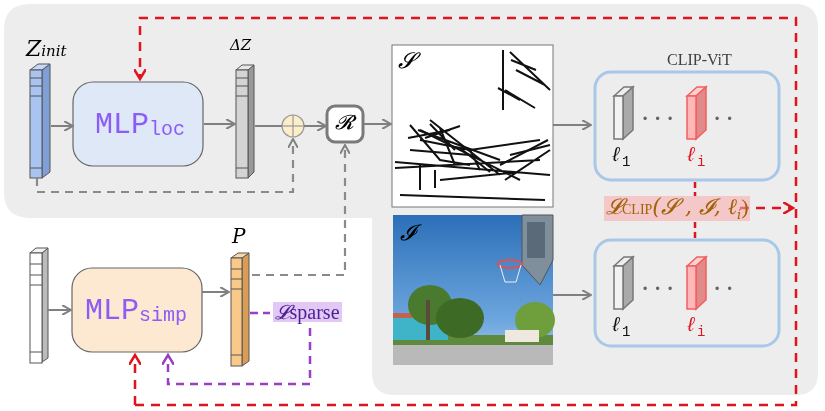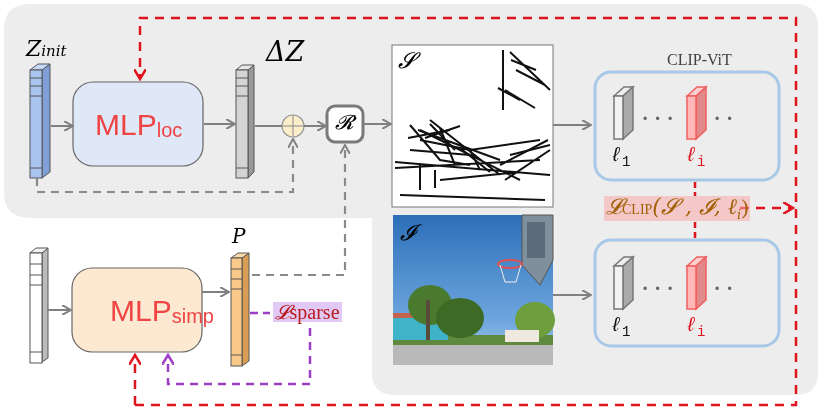--- a/index.html
+++ b/index.html
@@ -1,25 +1,25 @@
 <!DOCTYPE html>
 <html><head>
 <meta charset="utf-8">
 <style>
   html, body { margin: 0; padding: 0; background: #ffffff; }
   #stage { position: relative; width: 825px; height: 411px; overflow: hidden; font-family: "DejaVu Serif", serif; }
   svg { position: absolute; left: 0; top: 0; }
   .lbl { position: absolute; white-space: nowrap; line-height: 1; }
   .math { font-family: "DejaVu Serif", serif; font-style: italic; }
-  .mlp { font-family: Liberation Sans, sans-serif; font-size: 30px; color: #ef4444; }
+  .mlp { font-family: Liberation Mono, monospace; font-size: 30px; color: #8b5cf6; }
   .mlp sub { font-size: 20px; vertical-align: baseline; position: relative; top: 2px; }
   .clip-title { font-family: "Liberation Serif", serif; font-size: 16px; color: #404040; }
   .loss-red { color: #a16207; font-family: "Liberation Serif", serif; font-size: 22px; background: rgba(250,170,170,0.55); padding: 0 2px; }
   .loss-red .cap { font-size: 14px; font-style: normal; }
-  .loss-purple { color: #b91c1c; font-family: "Liberation Serif", serif; font-size: 20px; background: #e2c8f5; padding: 0 2px; }
+  .loss-purple { color: #4c1d95; font-family: "Liberation Serif", serif; font-size: 20px; background: #e2c8f5; padding: 0 2px; }
   .layer-lbl { font-family: Liberation Mono, monospace; font-style: italic; font-size: 20px; }
   .layer-lbl sub { font-style: normal; font-size: 14px; }
 </style>
 </head>
 <body>
 
 <div id="stage">
   <svg width="825" height="411" viewBox="0 0 825 411">
     <defs>
       <marker id="ag" markerWidth="10" markerHeight="10" refX="8" refY="5" orient="auto" markerUnits="userSpaceOnUse">
@@ -166,21 +166,21 @@
     <path d="M740,208 H792" fill="none" stroke="#e0141e" stroke-width="2.5" stroke-dasharray="9,7" marker-end="url(#ar)"></path>
     <path d="M695,182 V196 M695,222 V238" fill="none" stroke="#e0141e" stroke-width="2.5" stroke-dasharray="6,4"></path>
   </svg>
 
   <div class="lbl math" style="left:26px;top:38px;font-size:22px;">
     <span>Z</span><span style="font-size:15px;">init</span>
   </div>
   <div class="lbl mlp" style="left:95px;top:110px;">
     <span>MLP</span><sub>loc</sub>
   </div>
-  <div class="lbl math" style="left:230px;top:38px;font-size:27px;margin-left:36px;">ΔZ</div>
+  <div class="lbl math" style="left:230px;top:38px;font-size:15px;">ΔZ</div>
   <div class="lbl math" style="left:335px;top:112px;font-size:20px;">𝓡</div>
   <div class="lbl math" style="left:398px;top:50px;font-size:22px;">𝓢</div>
   <div class="lbl math" style="left:400px;top:222px;font-size:22px;">𝓘</div>
   <div class="lbl clip-title" style="left:667px;top:52px;">CLIP-ViT</div>
 
   <div class="lbl layer-lbl" style="left:610px;top:146px;color:#111;">
     <span>ℓ</span><sub>1</sub>
   </div>
   <div class="lbl layer-lbl" style="left:685px;top:146px;color:#e0141e;">
     <span>ℓ</span><sub>i</sub>
@@ -193,20 +193,20 @@
   </div>
   <div class="lbl" style="left:642px;top:110px;color:#666;font-size:18px;font-weight:bold;">· · ·</div>
   <div class="lbl" style="left:714px;top:110px;color:#666;font-size:18px;font-weight:bold;">· ·</div>
   <div class="lbl" style="left:642px;top:280px;color:#666;font-size:18px;font-weight:bold;">· · ·</div>
   <div class="lbl" style="left:714px;top:280px;color:#666;font-size:18px;font-weight:bold;">· ·</div>
 
   <div class="lbl loss-red" style="left:604px;top:196px;">
     <span class="math">𝓛</span><span class="cap">CLIP</span><span class="math">(𝓢 , 𝓘, ℓ</span><sub class="math" style="font-size:13px;">i</sub><span>)</span>
   </div>
 
-  <div class="lbl mlp" style="left:110px;top:296px;">
+  <div class="lbl mlp" style="left:85px;top:296px;">
     <span>MLP</span><sub>simp</sub>
   </div>
   <div class="lbl math" style="left:232px;top:226px;font-size:20px;">P</div>
   <div class="lbl loss-purple" style="left:273px;top:302px;">
     <span class="math">𝓛</span><span>sparse</span>
   </div>
 </div>
 
 </body></html>

